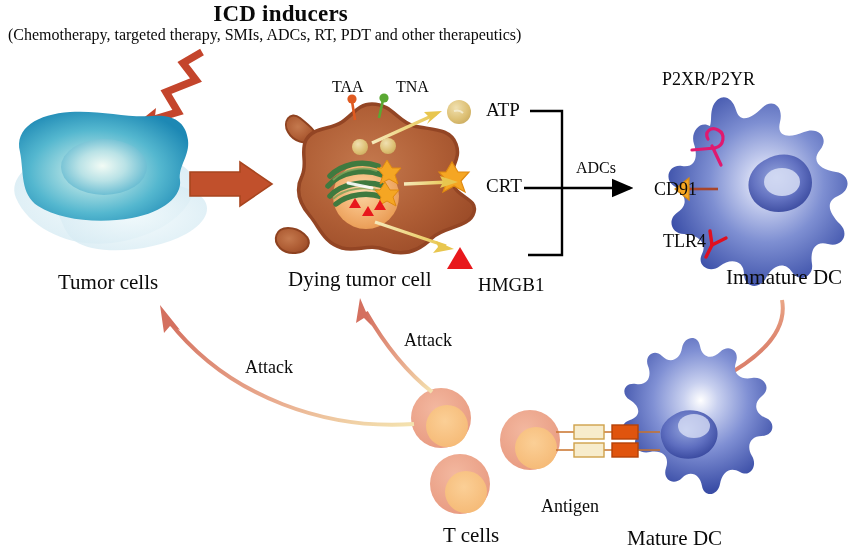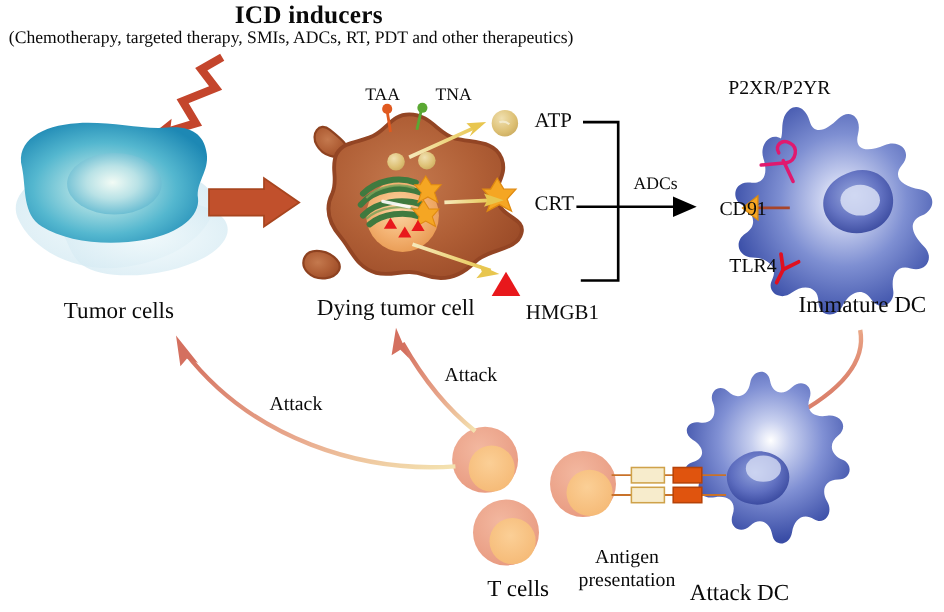--- a/index.html
+++ b/index.html
@@ -399,23 +399,22 @@
   <div class="lbl lbl-damps" style="left:576px; top:160px;">ADCs</div>
 
   <div class="lbl lbl-rec" style="left:662px; top:70px;">P2XR/P2YR</div>
   <div class="lbl lbl-rec" style="left:634px; top:180px;margin-left:20px;">CD91</div>
   <div class="lbl lbl-rec" style="left:663px; top:232px;">TLR4</div>
 
   <div class="lbl lbl-cell" style="left:58px; top:271px;">Tumor cells</div>
   <div class="lbl lbl-cell" style="left:288px; top:268px;">Dying tumor cell</div>
   <div class="lbl lbl-cell" style="left:726px; top:266px;">Immature DC</div>
   <div class="lbl lbl-cell" style="left:443px; top:524px;">T cells</div>
-  <div class="lbl lbl-cell" style="left:627px; top:527px;">Attack DC</div>
+  <div class="lbl lbl-cell" style="left:627px; top:527px;">Mature DC</div>
 
   <div class="lbl lbl-attack" style="left:245px; top:358px;">Attack</div>
   <div class="lbl lbl-attack" style="left:404px; top:331px;">Attack</div>
 
   <div class="lbl lbl-antigen" style="left:516px; top:464px; width:108px;margin-top:32px;">
     <div>Antigen</div>
-    <div>presentation</div>
   </div>
 
 </div>
 
 </body></html>

